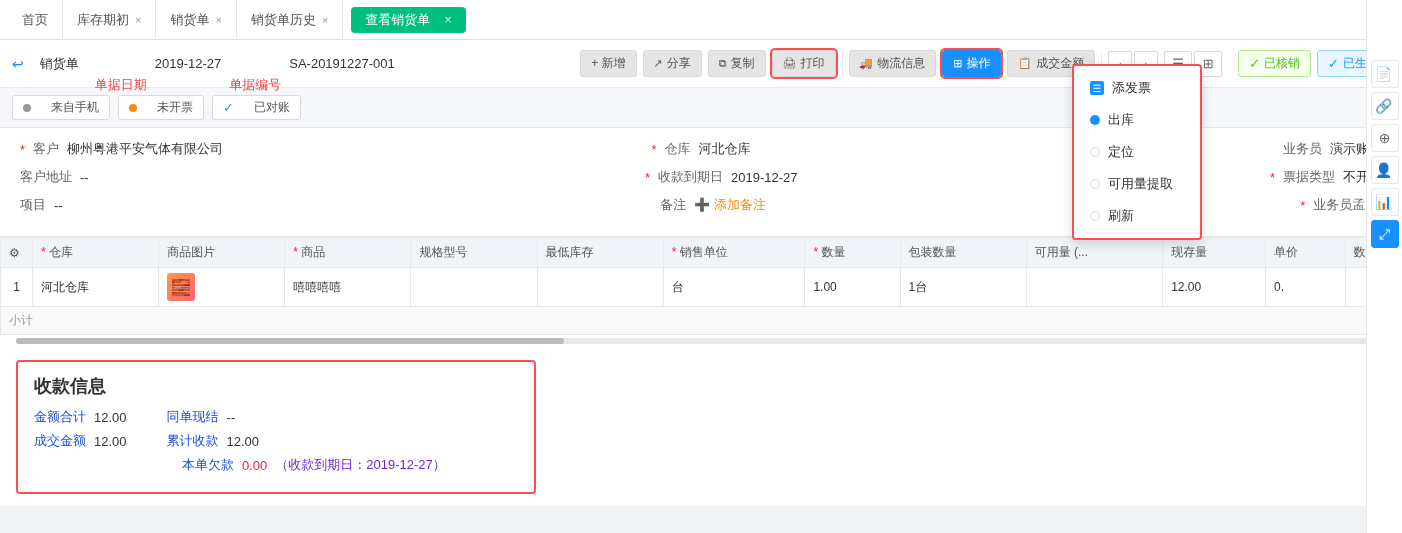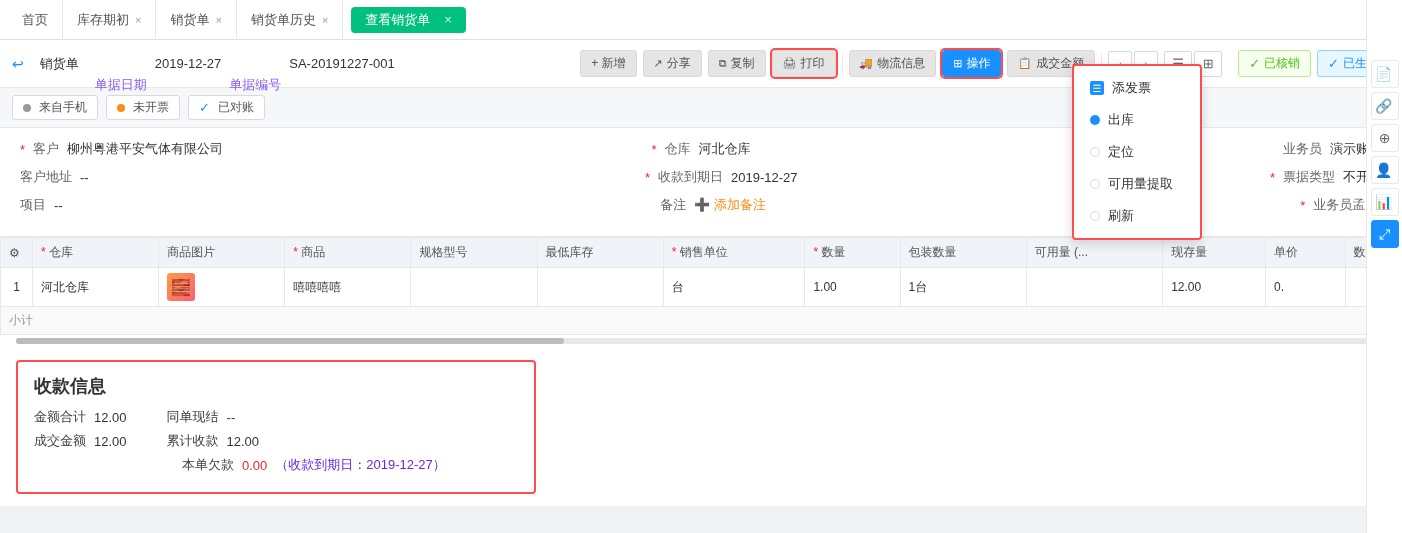--- a/index.html
+++ b/index.html
@@ -29,21 +29,21 @@
 
     
     .toolbar {
       display: flex; align-items: center; background: #fff;
       border-bottom: 1px solid #e8e8e8; padding: 8px 12px; gap: 8px; height: 48px;
     }
     .doc-title-area { display: flex; align-items: center; gap: 16px; flex: 1; }
     .doc-icon { color: #1890ff; font-size: 14px; }
     .doc-type { color: #333; font-weight: 500; }
     .doc-meta { display: flex; align-items: center; gap: 8px; color: #555; font-size: 13px; }
-    .doc-meta-label { color: #8b5cf6; margin-top: 43px; }
+    .doc-meta-label { color: #ef4444; margin-top: 43px; }
     .doc-meta-value { color: #333; }
 
     .toolbar-actions { display: flex; align-items: center; gap: 6px; }
     .btn-toolbar {
       display: flex; align-items: center; gap: 4px; padding: 4px 10px;
       border: 1px solid #d9d9d9; border-radius: 3px; background: #e5e5e5;
       cursor: pointer; font-size: 12px; color: #555; white-space: nowrap;
     }
     .btn-toolbar.active-op {
       background: #1890ff; color: #fff; border-color: #1890ff;
@@ -70,21 +70,21 @@
       display: flex; align-items: center; justify-content: center; cursor: pointer;
       background: #fff; color: #666;
     }
 
     
     .secondary-toolbar {
       display: flex; align-items: center; background: #f5f7fa;
       border-bottom: 1px solid #e8e8e8; padding: 6px 12px; gap: 8px; height: 40px;
     }
     .btn-sec {
-      display: flex; align-items: center; gap: 8px; padding: 3px 10px;
+      display: flex; align-items: center; gap: 20px; padding: 3px 10px;
       border: 1px solid #d9d9d9; border-radius: 3px; background: #fff;
       cursor: pointer; font-size: 12px; color: #555;
     }
     .btn-sec .dot { width: 8px; height: 8px; border-radius: 50%; display: inline-block; }
     .btn-sec .dot-gray { background: #999; }
     .btn-sec .dot-orange { background: #fa8c16; }
     .check-icon { color: #1890ff; font-size: 13px; }
 
     
     .form-area {
@@ -125,21 +125,21 @@
 
     
     .bottom-area { display: flex; padding: 12px 16px; background: #fff; }
     .receipt-info {
       border: 2px solid #ff4d4f; border-radius: 4px; padding: 12px 16px;
       min-width: 520px; background: #fff;
     }
     .receipt-title { font-weight: bold; font-size: 18px; margin-bottom: 10px; }
     .receipt-row { display: flex; align-items: center; margin-bottom: 6px; gap: 40px; }
     .receipt-item { display: flex; align-items: center; gap: 8px; }
-    .receipt-label { color: #404040; white-space: nowrap; }
+    .receipt-label { color: #1d4ed8; white-space: nowrap; }
     .receipt-val { color: #333; }
     .receipt-val-red { color: #f5222d; }
     .receipt-val-date { color: #6d28d9; }
 
     
     .right-panel {
       position: fixed; right: 0; top: 0; bottom: 0; width: 36px;
       background: #fff; border-left: 1px solid #e8e8e8;
       display: flex; flex-direction: column; align-items: center; padding-top: 60px; gap: 4px;
     }

